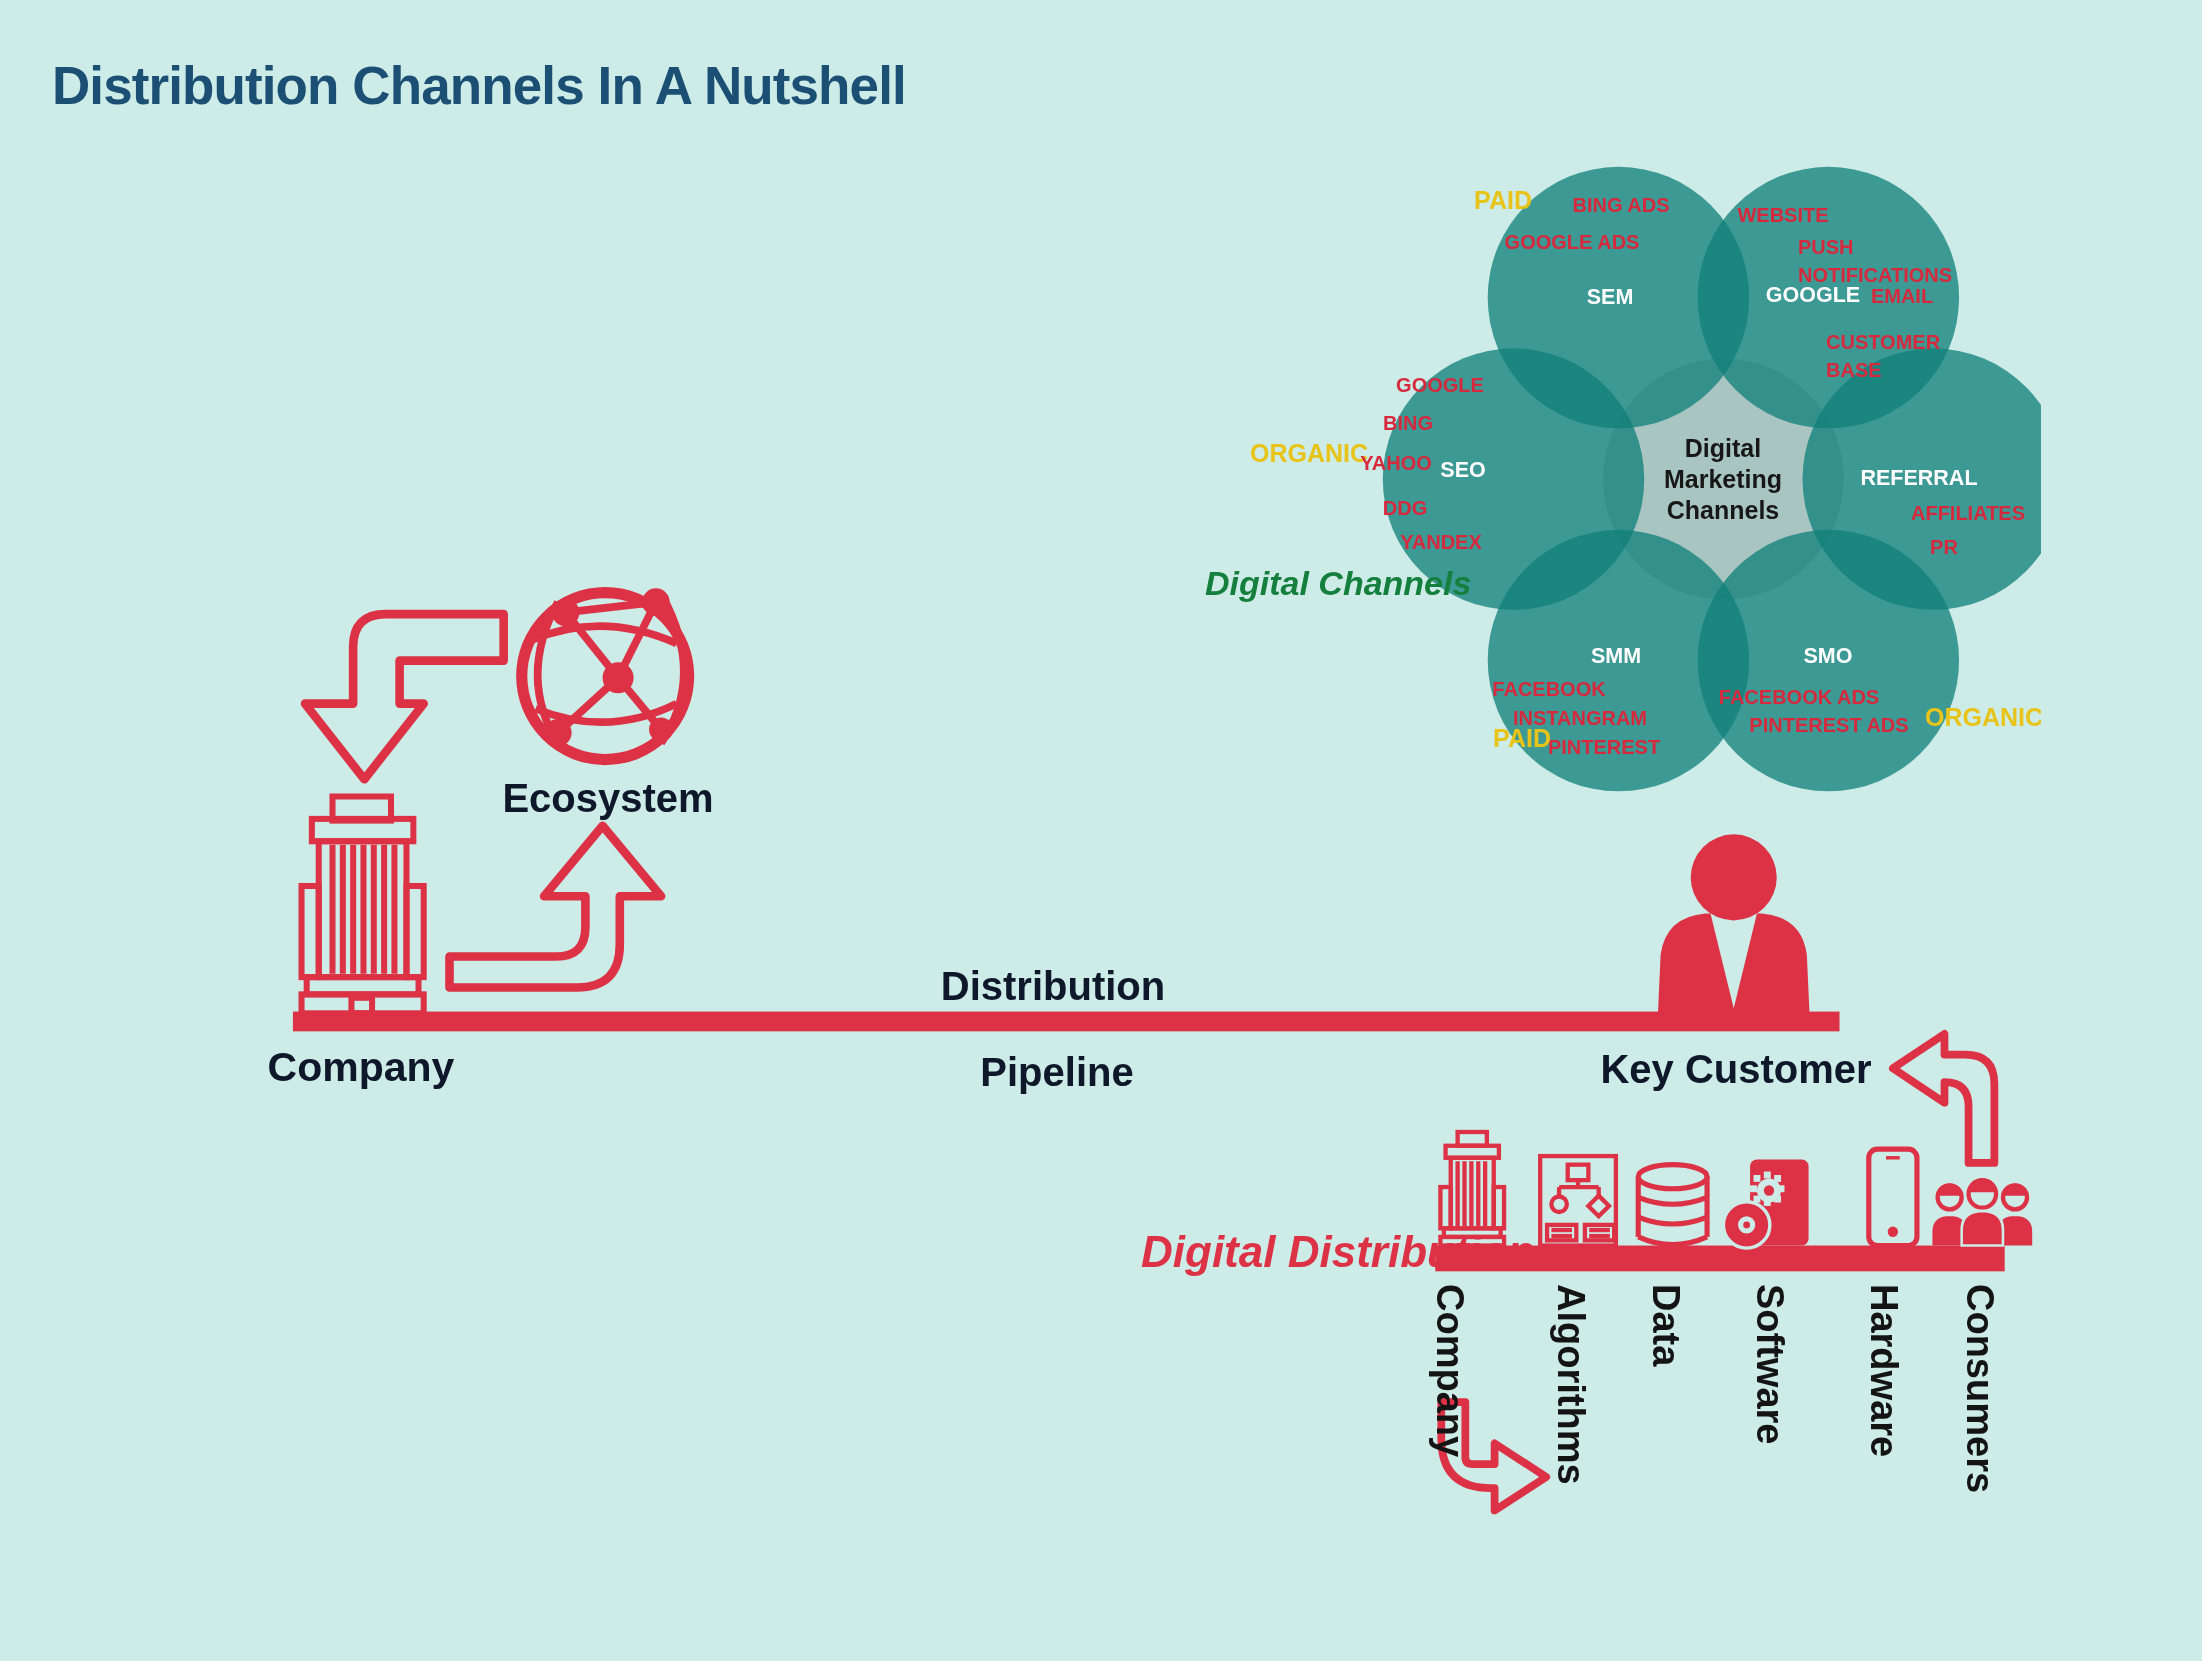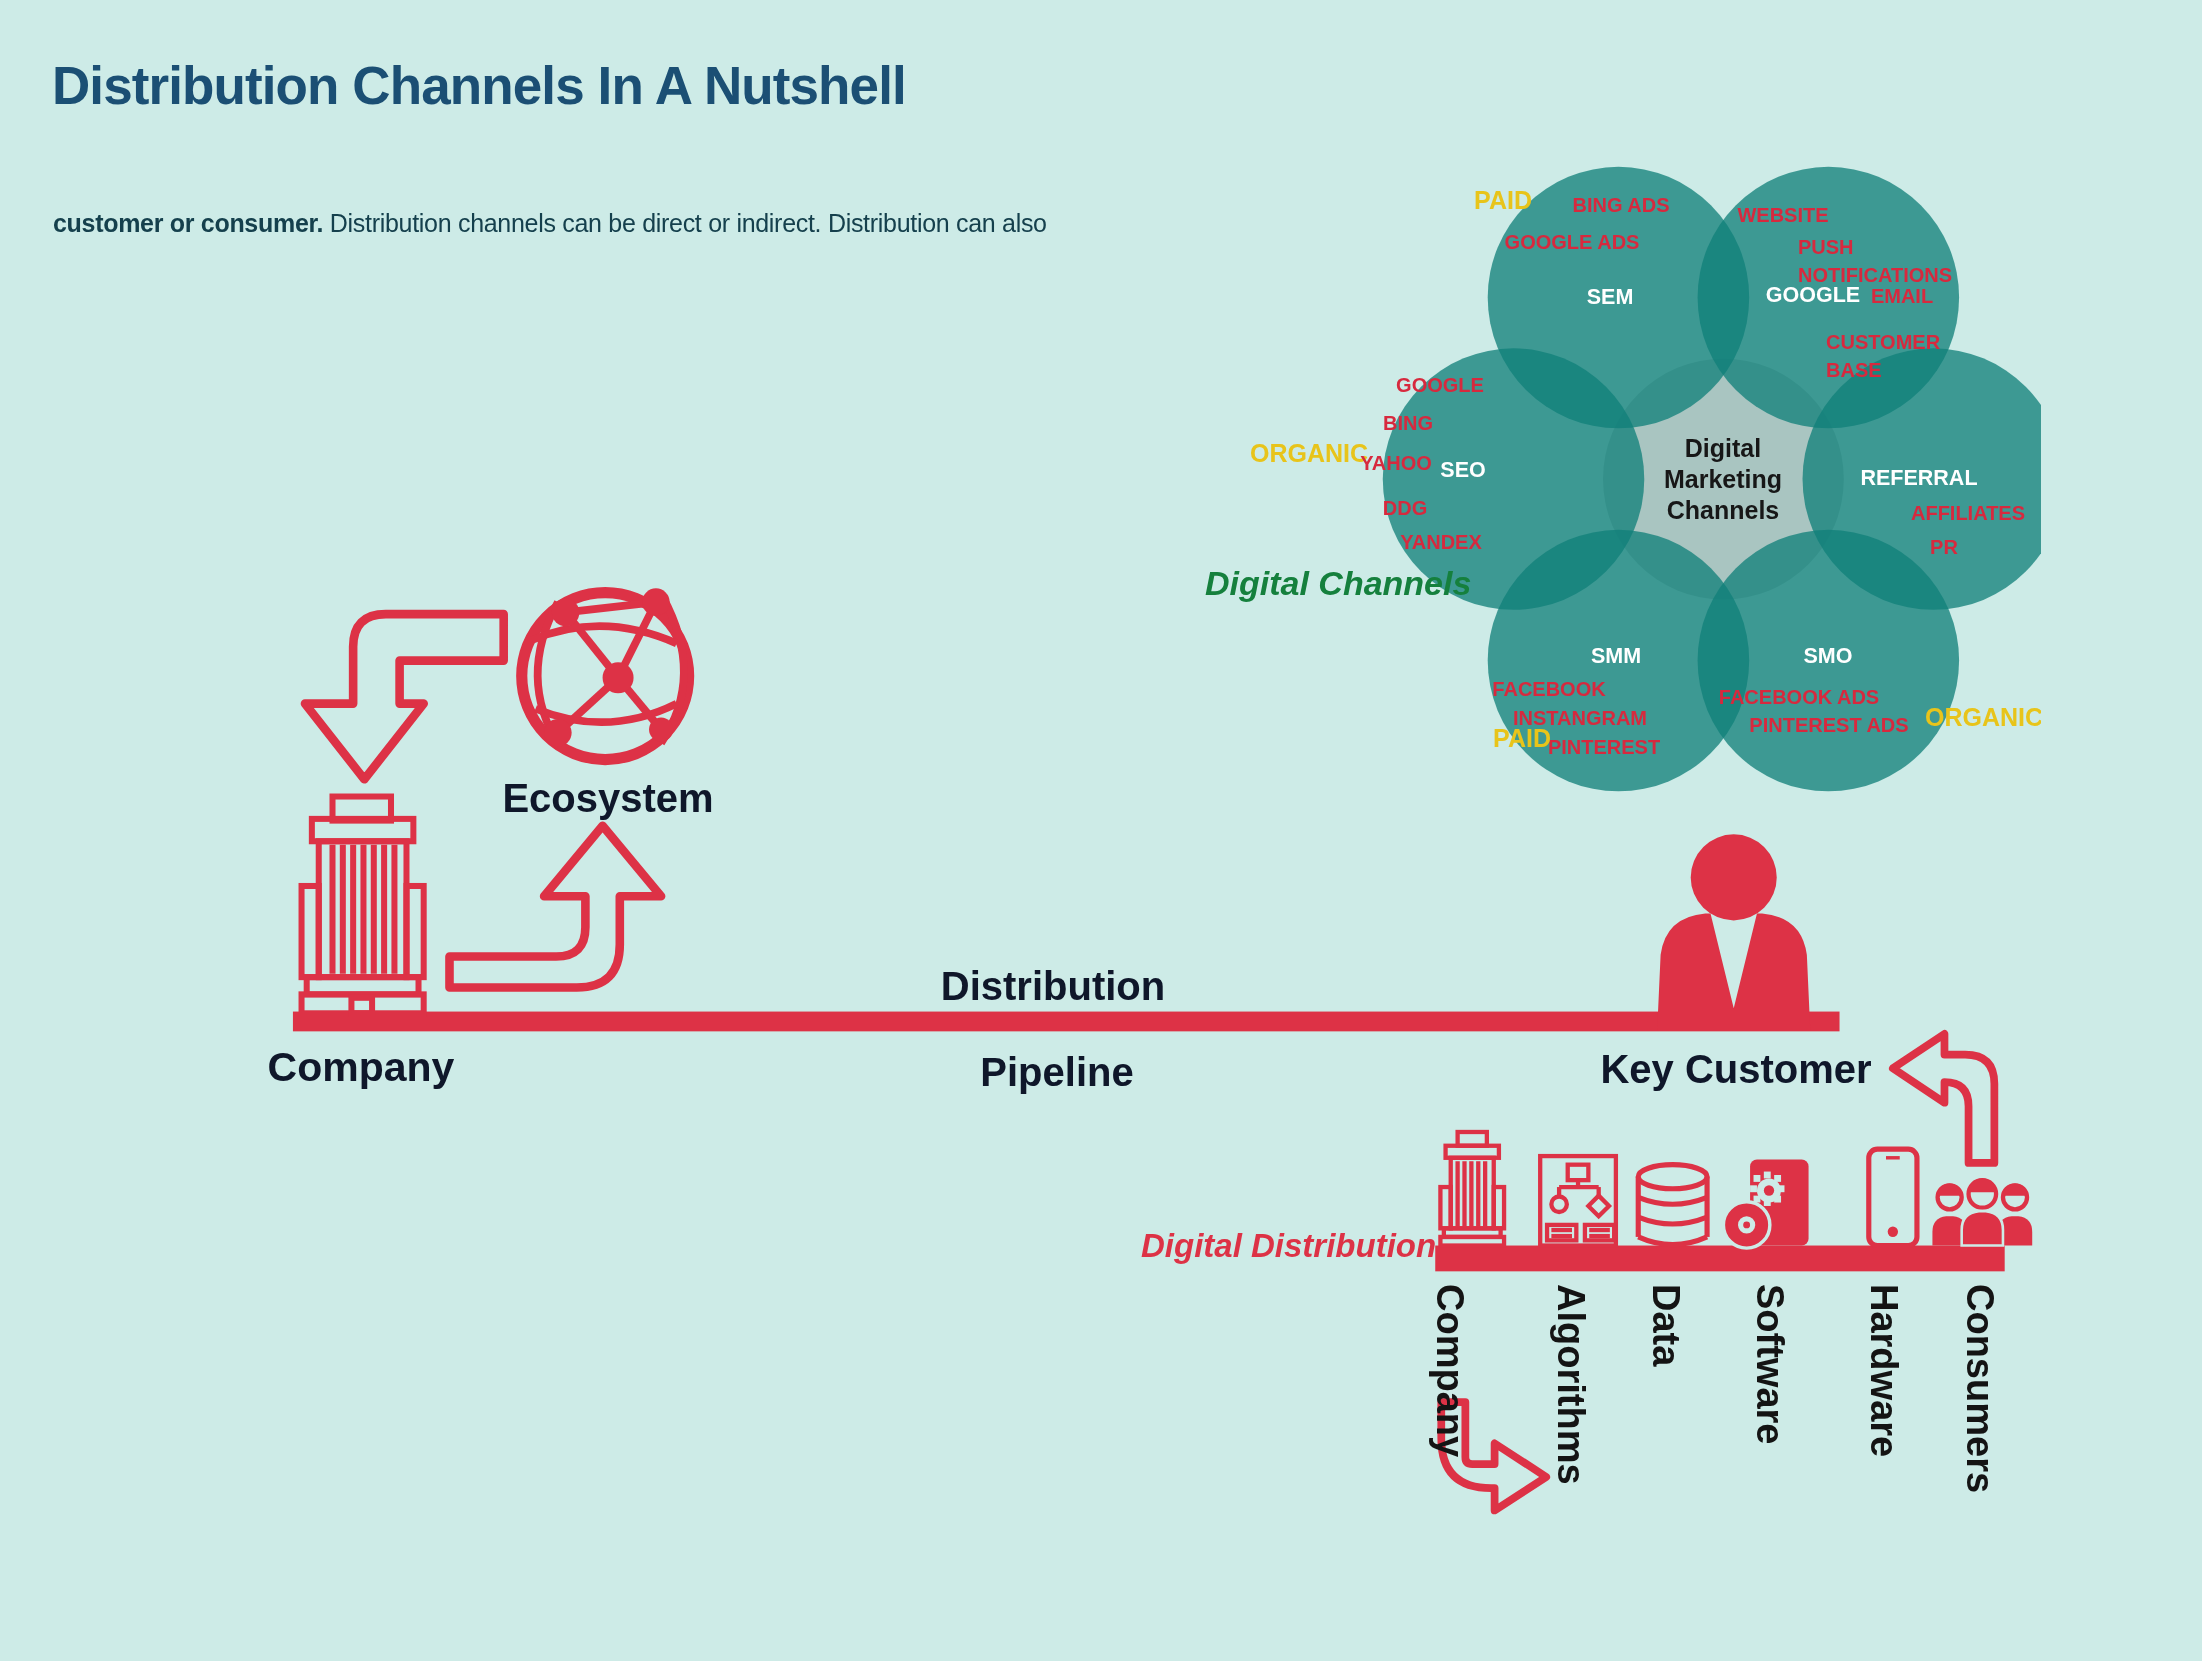--- a/index.html
+++ b/index.html
@@ -13,21 +13,21 @@
   
   .vn{position:absolute;font-weight:bold;white-space:pre-line;}
   .vn.c{transform:translate(-50%,-50%);text-align:center;}
   .vn.red{color:#d7293e;font-size:20px;}
   .vn.white{color:#ffffff;font-size:21.5px;}
   .vn.yellow{color:#e8c41a;font-size:25px;}
   .vn.dark{color:#171717;font-size:25px;line-height:31px;}
   .vn.ml{line-height:27.5px;text-align:left;}
   .script{font-style:italic;font-weight:bold;white-space:nowrap;}
   #digital-channels{left:1205px;top:564px;font-size:34px;color:#15803d;}
-  #digital-distribution{left:1141px;top:1227px;font-size:33px;color:#dd3246;}
+  #digital-distribution{left:1141px;top:1227px;font-size:44px;color:#dd3246;}
   .flowlbl{position:absolute;transform:translate(-50%,-50%);font-weight:bold;color:#0f172a;white-space:nowrap;}
   .vlabel{position:absolute;top:1284px;font-size:38px;line-height:40px;font-weight:bold;color:#141414;
           white-space:nowrap;transform-origin:top left;transform:rotate(90deg);}
   #footer{position:absolute;left:0;top:1541px;width:2203px;height:120px;background:#e63a50;}
   #brand{position:absolute;right:36px;top:0;height:120px;line-height:120px;font-size:65px;font-weight:bold;
          color:#ffffff;letter-spacing:-0.9px;white-space:nowrap;}
 </style>
 </head>
 <body>
 
@@ -177,21 +177,20 @@
       <path d="M 2322 1448 L 2322 1432 Q 2322 1416 2338 1414 L 2346 1414 Q 2362 1416 2362 1432 L 2362 1448 Z" fill="#dd3246"></path>
       <circle cx="2304" cy="1388" r="16" stroke="#dd3246" stroke-width="5" fill="#cdebe7"></circle>
       <path d="M 2288 1386 A 16 16 0 0 1 2320 1386 Z" fill="#dd3246"></path>
       <path d="M 2280 1448 L 2280 1430 Q 2280 1410 2300 1408 L 2308 1408 Q 2328 1410 2328 1430 L 2328 1448 Z" fill="#dd3246" stroke="#cdebe7" stroke-width="3"></path>
     </g>
 
     <path d="M 1675 1630 L 1675 1672 Q 1675 1730 1733 1730 L 1737 1730 L 1737 1756 L 1797 1717 L 1737 1678 L 1737 1702 L 1711 1702 Q 1703 1702 1703 1694 L 1703 1630 Z" stroke="#dd3246" stroke-width="9" stroke-linejoin="round" fill="none"></path>
   </svg>
 
   <div id="title" class="abs">Distribution Channels In A Nutshell</div>
-  <div class="abs introline" style="top:209px;"><b>customer or consumer.</b><span> Distribution channels can be direct or indirect. Distribution can also</span></div>
 
   <div class="vn c yellow" style="left:1503px;top:200px;">PAID</div>
   <div class="vn c red" style="left:1621px;top:205px;">BING ADS</div>
   <div class="vn c red" style="left:1572px;top:242px;">GOOGLE ADS</div>
   <div class="vn c white" style="left:1610px;top:297px;">SEM</div>
   <div class="vn c red" style="left:1783px;top:215px;">WEBSITE</div>
   <div class="vn red ml" style="left:1798px;top:234px;">PUSH
 NOTIFICATIONS</div>
   <div class="vn c white" style="left:1813px;top:295px;">GOOGLE</div>
   <div class="vn c red" style="left:1902px;top:296px;">EMAIL</div>

